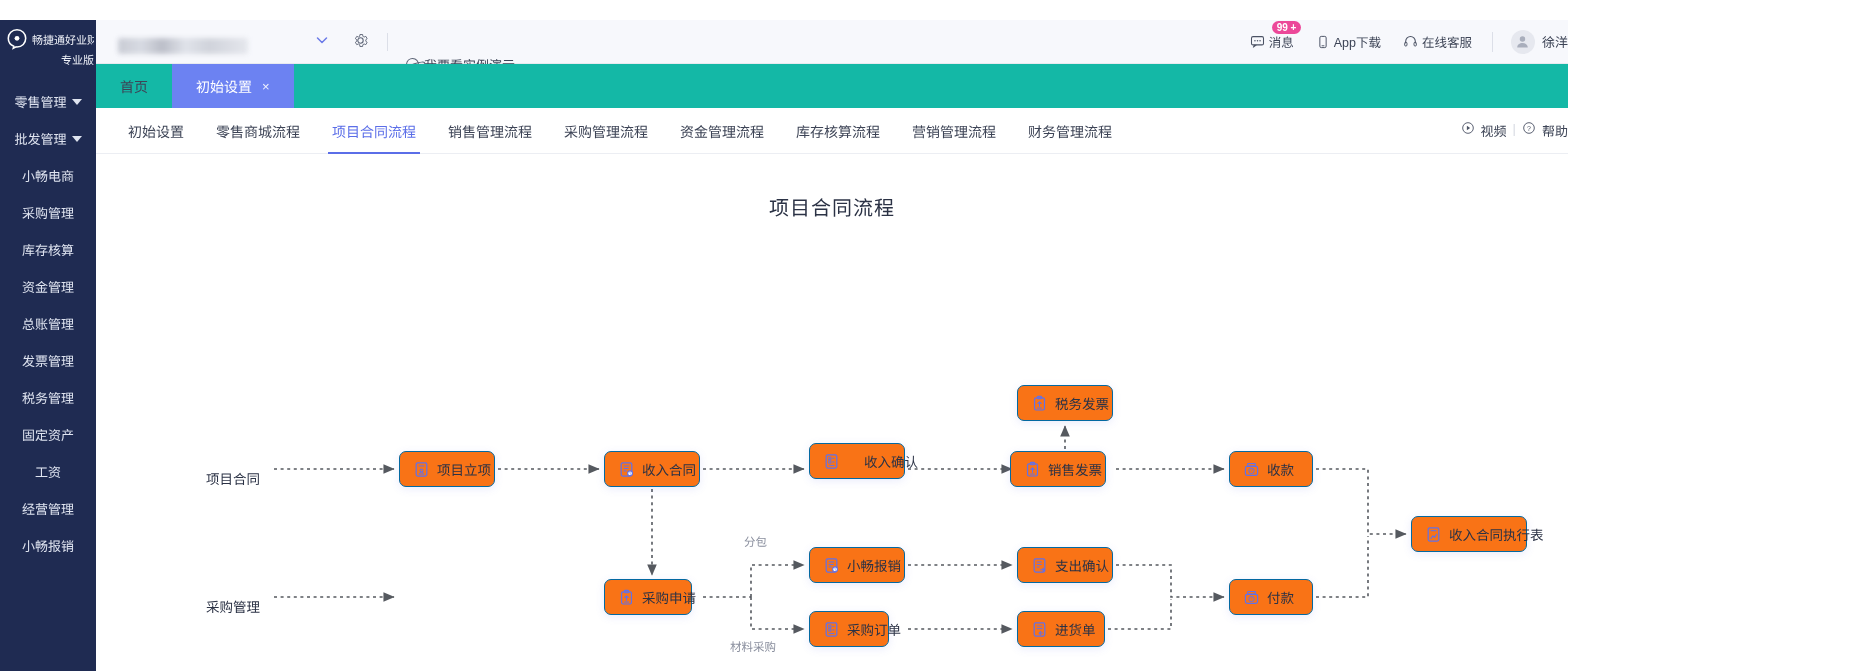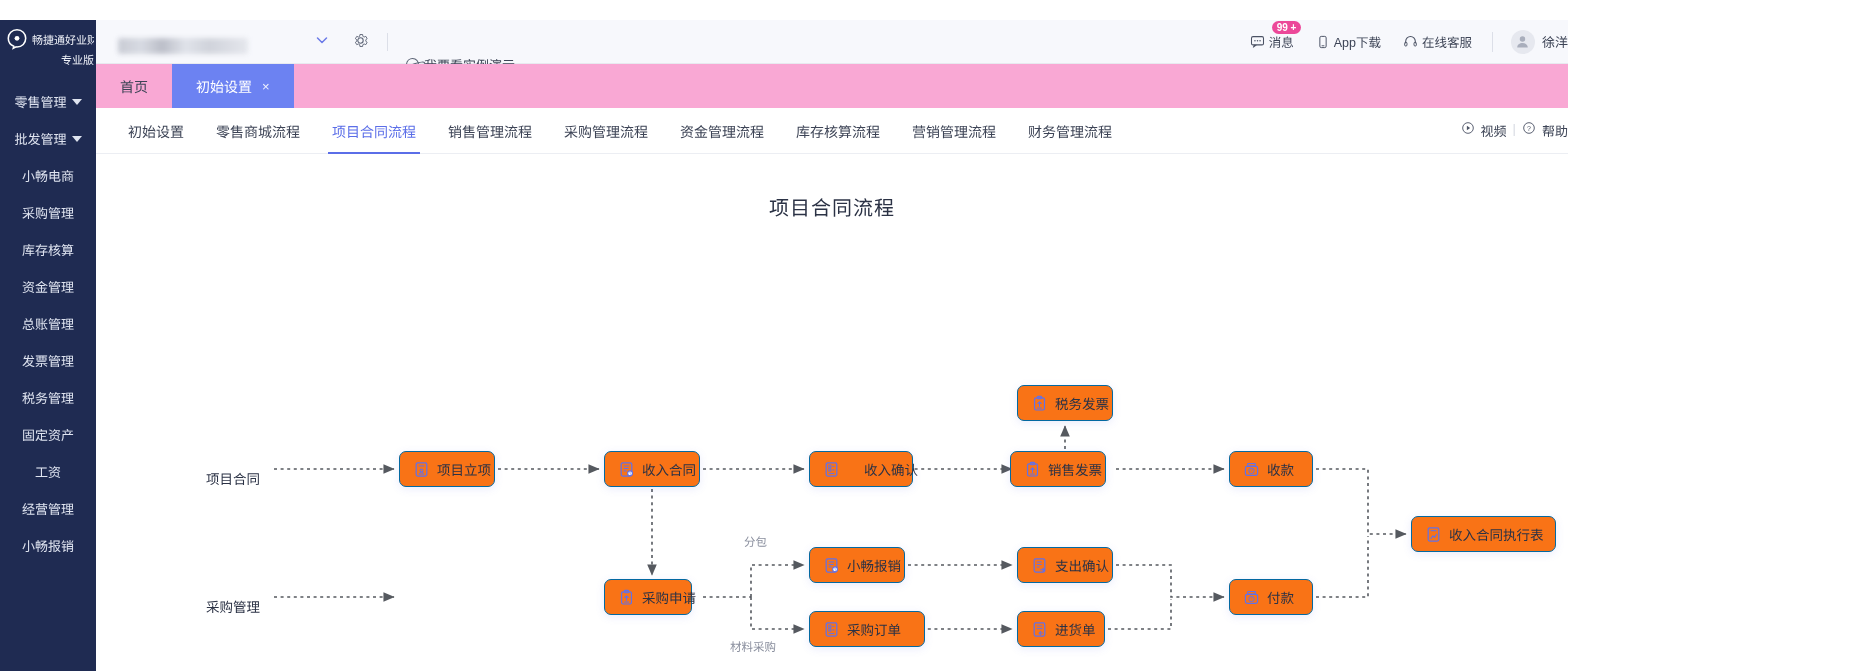--- a/index.html
+++ b/index.html
@@ -64,21 +64,21 @@
     background:#ec4899; color:#fff; font-size:10px; font-weight:bold;
     border-radius:9px; padding:1px 5px 1px 5px; line-height:11px; white-space:nowrap;
   }
   .hdr-sep { width:1px; height:20px; background:#dcdfe8; margin-left:20px; }
   .avatar { width:24px; height:24px; border-radius:50%; background:#e6e8ef; margin-left:18px; display:flex;align-items:center;justify-content:center; }
   .user-name { font-size:13px; color:#3d4456; margin-left:7px; white-space:nowrap; }
 
   
   .tabstrip {
     position:absolute; left:96px; top:64px; width:1472px; height:44px;
-    background:#f9a8d4; display:flex; align-items:flex-end;
+    background:#14b8a6; display:flex; align-items:flex-end;
   }
   .pagetab {
     height:44px; display:flex; align-items:center; justify-content:center;
     padding:0 24px; font-size:14px; color:#3d4456; cursor:pointer;
   }
   .pagetab.active { background:#6c82f2; color:#fff; }
   .tab-close { margin-left:10px; font-size:13px; opacity:.9; cursor:pointer; }
 
   
   .content { position:absolute; left:96px; top:108px; width:1472px; height:563px; background:#fff; }
@@ -338,21 +338,21 @@
           <svg class="nico" viewBox="0 0 24 24">
             <rect x="4.5" y="2.6" width="15" height="18.8" rx="2.2" fill="none" stroke="#6071ea" stroke-width="1.7"></rect>
             <line x1="8" y1="7" x2="16" y2="7" stroke="#6071ea" stroke-width="1.5"></line>
             <line x1="8" y1="10.6" x2="15" y2="10.6" stroke="#6071ea" stroke-width="1.5"></line>
             <line x1="8" y1="14" x2="12" y2="14" stroke="#6071ea" stroke-width="1.5"></line>
             <circle cx="17" cy="17.4" r="3.4" fill="#fff" stroke="#6071ea" stroke-width="1.6"></circle>
             <text x="17" y="19.2" font-size="4.6" text-anchor="middle" fill="#6071ea" font-family="Liberation Sans, sans-serif">¥</text>
           </svg>
           <span>收入合同</span>
         </div>
-        <div class="node" style="left: 713px; top: 230px; width: 104px; gap: 24px;">
+        <div class="node" style="left: 713px; top: 222px; width: 96px; gap: 24px;">
           <svg class="nico" viewBox="0 0 24 24">
             <rect x="4.5" y="2.6" width="15" height="18.8" rx="2.2" fill="none" stroke="#6071ea" stroke-width="1.7"></rect>
             <rect x="8" y="6" width="3.2" height="3.2" fill="none" stroke="#6071ea" stroke-width="1.3"></rect>
             <line x1="13" y1="7.6" x2="16.3" y2="7.6" stroke="#6071ea" stroke-width="1.4"></line>
             <rect x="8" y="11" width="3.2" height="3.2" fill="none" stroke="#6071ea" stroke-width="1.3"></rect>
             <line x1="13" y1="12.6" x2="16.3" y2="12.6" stroke="#6071ea" stroke-width="1.4"></line>
             <line x1="8" y1="17.6" x2="16.3" y2="17.6" stroke="#6071ea" stroke-width="1.4"></line>
           </svg>
           <span>收入确认</span>
         </div>
@@ -376,21 +376,21 @@
         </div>
         <div class="node" style="left: 1133px; top: 230px; width: 84px;">
           <svg class="nico" viewBox="0 0 24 24">
             <rect x="3.4" y="7.6" width="17.2" height="12.6" rx="2.4" fill="none" stroke="#6071ea" stroke-width="1.7"></rect>
             <rect x="6.4" y="3.6" width="11.2" height="3.4" rx="1.3" fill="none" stroke="#6071ea" stroke-width="1.5"></rect>
             <circle cx="12" cy="14" r="3.8" fill="none" stroke="#6071ea" stroke-width="1.4"></circle>
             <text x="12" y="15.9" font-size="5.4" text-anchor="middle" fill="#6071ea" font-family="Liberation Sans, sans-serif">¥</text>
           </svg>
           <span>收款</span>
         </div>
-        <div class="node" style="left: 1315px; top: 295px; width: 145px;">
+        <div class="node" style="left: 1315px; top: 295px; width: 116px;">
           <svg class="nico" viewBox="0 0 24 24">
             <rect x="4.5" y="2.6" width="15" height="18.8" rx="2.2" fill="none" stroke="#6071ea" stroke-width="1.7"></rect>
             <line x1="8" y1="6.6" x2="16" y2="6.6" stroke="#6071ea" stroke-width="1.5"></line>
             <path d="M8.4 17.6l2.6-3.6 2.4 2.1 3-4.4" fill="none" stroke="#6071ea" stroke-width="1.5" stroke-linecap="round" stroke-linejoin="round"></path>
           </svg>
           <span>收入合同执行表</span>
         </div>
         <div class="node" style="left: 508px; top: 358px; width: 88px;">
           <svg class="nico" viewBox="0 0 24 24">
             <rect x="5" y="4" width="14" height="17.2" rx="2" fill="none" stroke="#6071ea" stroke-width="1.7"></rect>
@@ -414,21 +414,21 @@
         <div class="node" style="left: 921px; top: 326px; width: 96px;">
           <svg class="nico" viewBox="0 0 24 24">
             <rect x="4.5" y="2.6" width="15" height="18.8" rx="2.2" fill="none" stroke="#6071ea" stroke-width="1.7"></rect>
             <line x1="8" y1="7" x2="15" y2="7" stroke="#6071ea" stroke-width="1.5"></line>
             <line x1="8" y1="10.6" x2="15" y2="10.6" stroke="#6071ea" stroke-width="1.5"></line>
             <line x1="8" y1="14.2" x2="12" y2="14.2" stroke="#6071ea" stroke-width="1.5"></line>
             <path d="M13.6 18h5M16.6 15.8l2.4 2.2-2.4 2.2" fill="none" stroke="#6071ea" stroke-width="1.5" stroke-linecap="round" stroke-linejoin="round"></path>
           </svg>
           <span>支出确认</span>
         </div>
-        <div class="node" style="left: 713px; top: 390px; width: 116px;">
+        <div class="node" style="left: 713px; top: 390px; width: 80px;">
           <svg class="nico" viewBox="0 0 24 24">
             <rect x="4.5" y="2.6" width="15" height="18.8" rx="2.2" fill="none" stroke="#6071ea" stroke-width="1.7"></rect>
             <rect x="8" y="6" width="3.2" height="3.2" fill="none" stroke="#6071ea" stroke-width="1.3"></rect>
             <line x1="13" y1="7.6" x2="16.3" y2="7.6" stroke="#6071ea" stroke-width="1.4"></line>
             <rect x="8" y="11" width="3.2" height="3.2" fill="none" stroke="#6071ea" stroke-width="1.3"></rect>
             <line x1="13" y1="12.6" x2="16.3" y2="12.6" stroke="#6071ea" stroke-width="1.4"></line>
             <line x1="8" y1="17.6" x2="16.3" y2="17.6" stroke="#6071ea" stroke-width="1.4"></line>
           </svg>
           <span>采购订单</span>
         </div>

